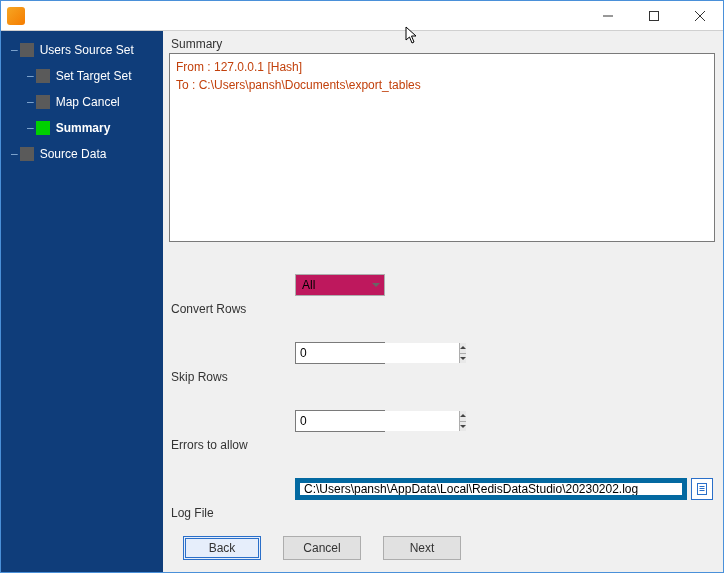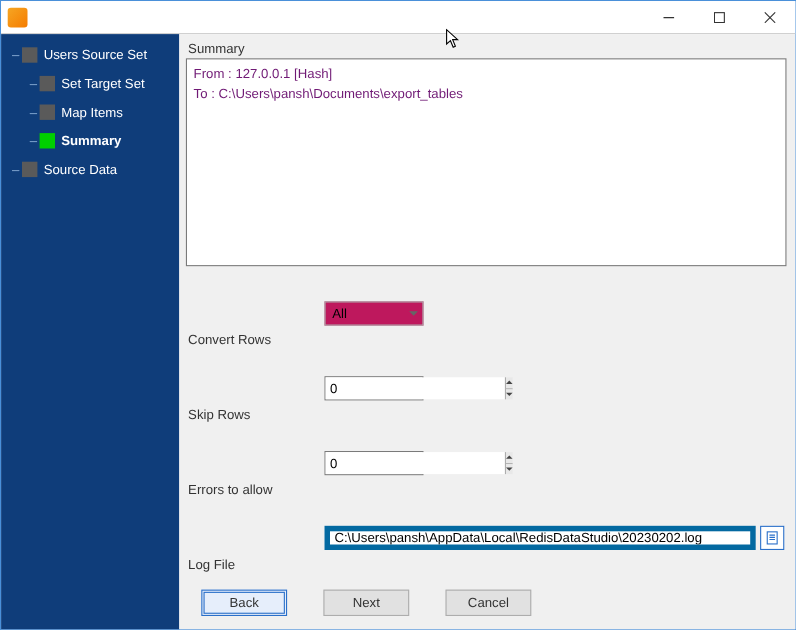--- a/index.html
+++ b/index.html
@@ -115,21 +115,21 @@
     font-size: 12px;
     color: #333;
     margin: 0 0 2px 2px;
   }
   .summary-box {
     flex: 1 1 auto;
     background: #fff;
     border: 1px solid #7a7a7a;
     padding: 4px 6px;
     overflow: auto;
-    color: #701a75;
+    color: #c2410c;
     line-height: 1.5;
     white-space: pre-line;
   }
   .form-area {
     padding: 12px 2px 2px 2px;
   }
   .form-row {
     display: flex;
     align-items: center;
     margin-bottom: 6px;
@@ -216,21 +216,21 @@
     border: 1px solid #2a6fc9;
     display: flex;
     align-items: center;
     justify-content: center;
     background: #fff;
     color: #2a6fc9;
   }
   
   .button-row {
     display: flex;
-    gap: 33px;
+    gap: 22px;
     padding: 8px 2px 2px 14px;
     align-items: flex-end;
   }
   .btn {
     width: 78px;
     height: 24px;
     background: #e1e1e1;
     border: 1px solid #adadad;
     display: flex;
     align-items: center;
@@ -283,21 +283,21 @@
         <span class="label">Users Source Set</span>
       </div>
       <div class="step sub">
         <span class="dash">–</span>
         <span class="box"></span>
         <span class="label">Set Target Set</span>
       </div>
       <div class="step sub">
         <span class="dash">–</span>
         <span class="box"></span>
-        <span class="label">Map Items</span>
+        <span class="label">Map Cancel</span>
       </div>
       <div class="step sub active">
         <span class="dash">–</span>
         <span class="box"></span>
         <span class="label">Summary</span>
       </div>
       <div class="step">
         <span class="dash">–</span>
         <span class="box"></span>
         <span class="label">Source Data</span>
@@ -357,24 +357,24 @@
             </svg>
           </div>
         </div>
       </div>
 
       <div class="button-row">
         <div class="btn focus">
             <span>Back</span>
           </div>
         <div class="btn">
+            <span>Cancel</span>
+          </div>
+        <div class="btn">
             <span>Next</span>
-          </div>
-        <div class="btn">
-            <span>Cancel</span>
           </div>
       </div>
     </div>
   </div>
 </div>
 
 <svg class="cursor" width="16" height="20" viewBox="0 0 16 20">
   <path d="M1 1 L1 14 L4.5 11 L7 17 L9 16 L6.5 10 L11 10 Z" fill="#fff" stroke="#000" stroke-width="1"></path>
 </svg>
 

